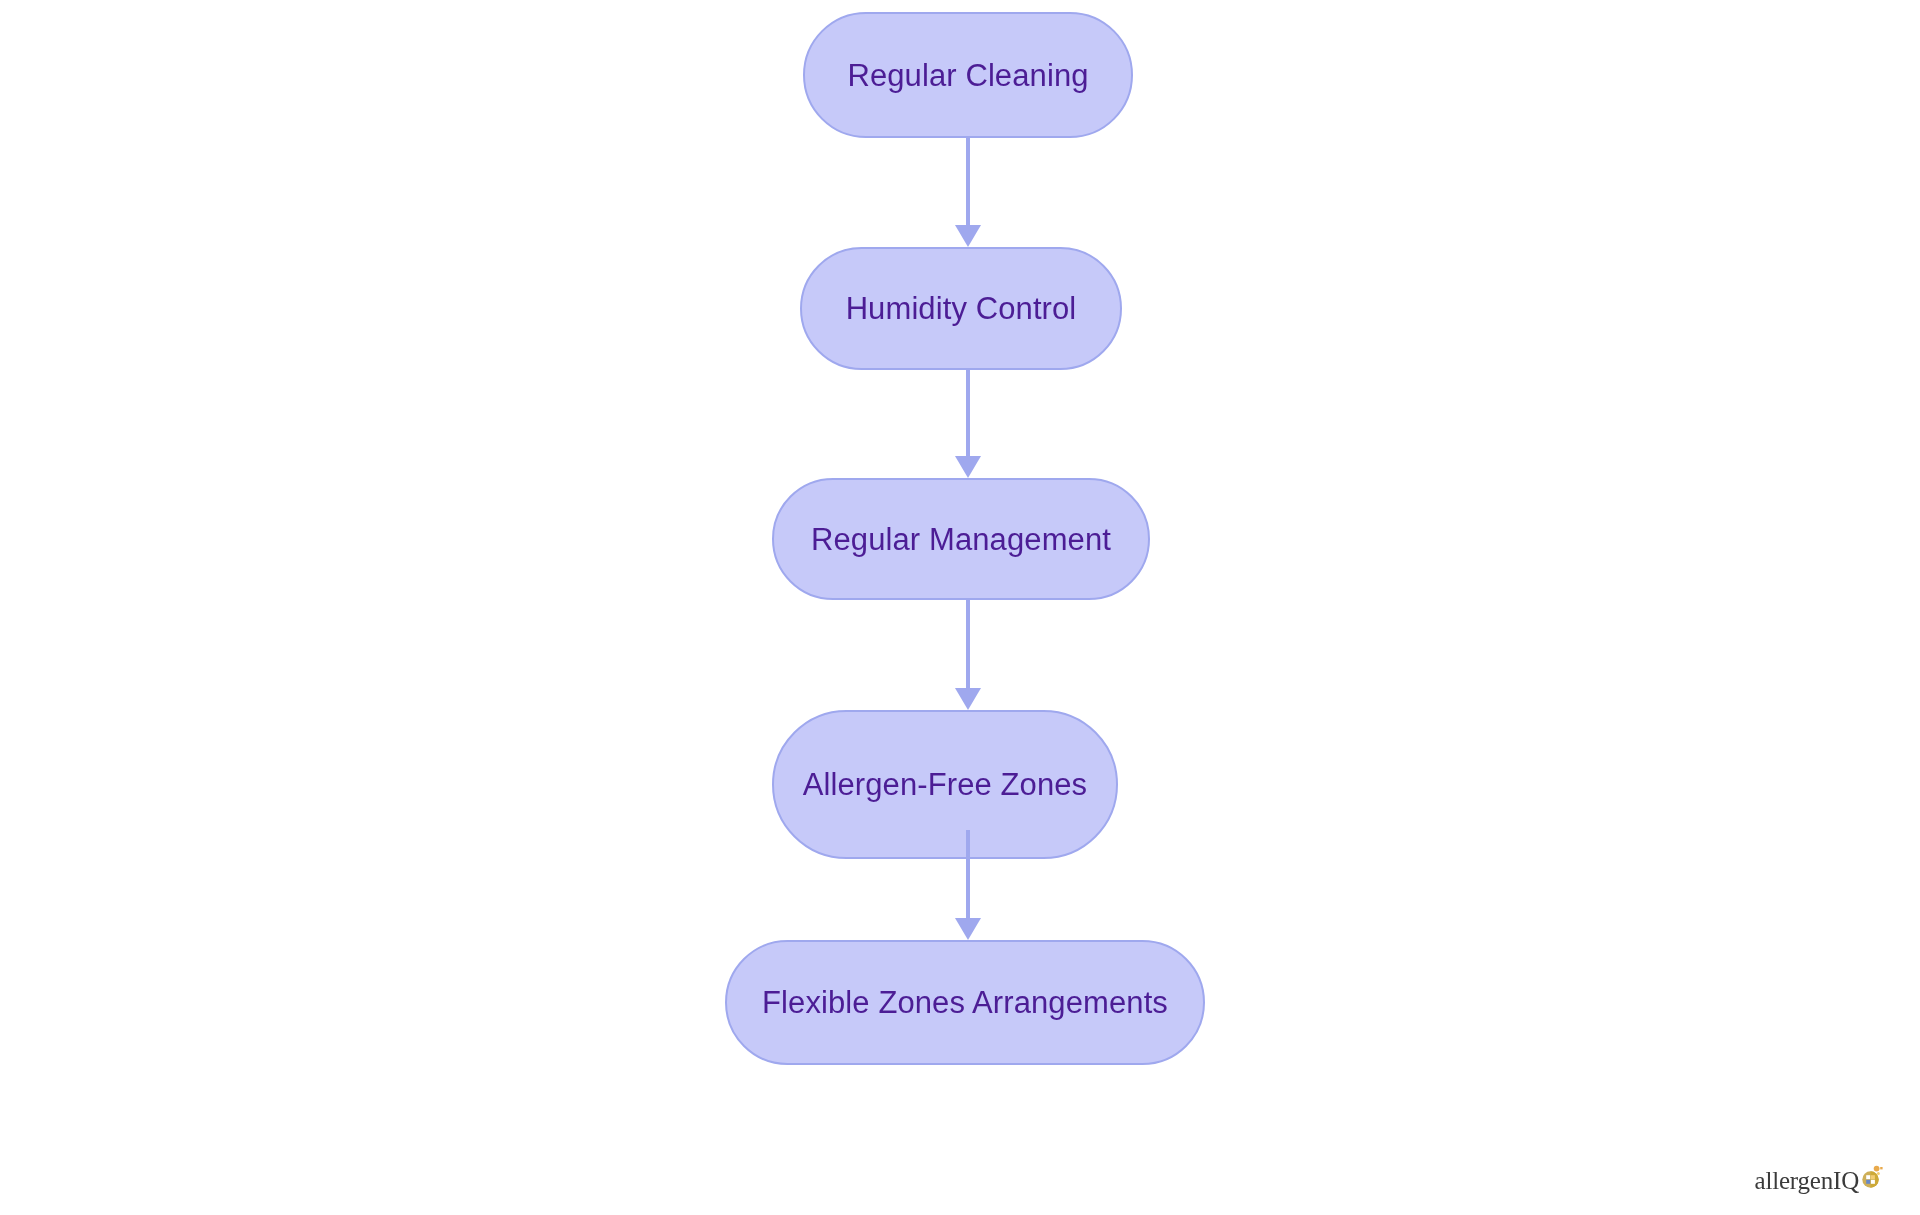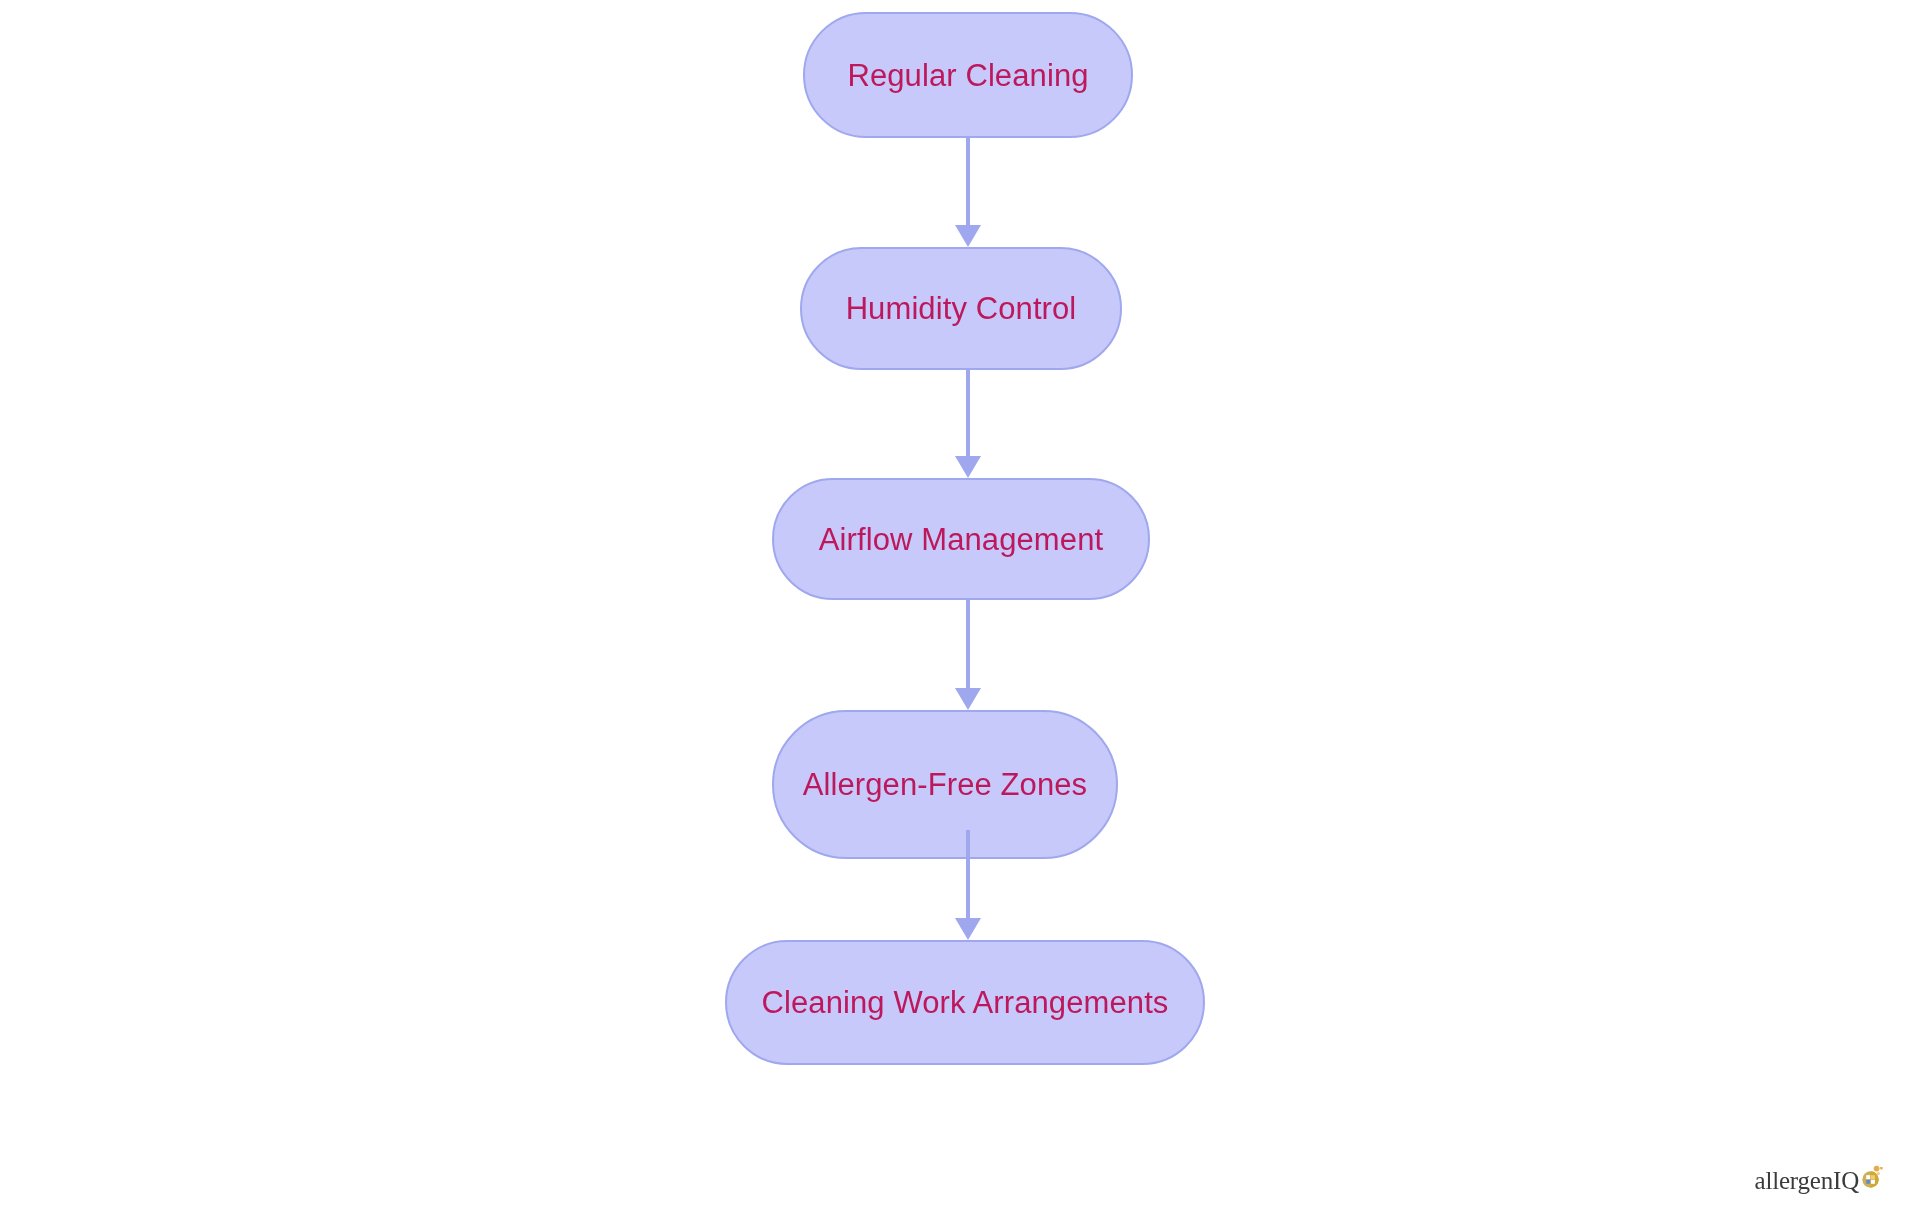--- a/index.html
+++ b/index.html
@@ -34,21 +34,21 @@
   
   .node {
     position: absolute;
     box-sizing: border-box;
     background: #c6c9f9;
     border: 2px solid #9fa8ee;
     border-radius: 999px;
     display: flex;
     align-items: center;
     justify-content: center;
-    color: #be185d;
+    color: #4c1d95;
     font-family: "Liberation Sans", sans-serif;
     font-weight: 400;
     letter-spacing: 0.1px;
     white-space: nowrap;
   }
 
   .node-label {
     display: block;
     line-height: 1;
   }
@@ -131,35 +131,35 @@
     <div class="arrow-head" id="arrow-head-0"></div>
 
     <div class="node" id="node-1">
       <span class="node-label">Humidity Control</span>
     </div>
 
     <div class="connector-line" id="connector-line-1"></div>
     <div class="arrow-head" id="arrow-head-1"></div>
 
     <div class="node" id="node-2">
-      <span class="node-label">Airflow Management</span>
+      <span class="node-label">Regular Management</span>
     </div>
 
     <div class="connector-line" id="connector-line-2"></div>
     <div class="arrow-head" id="arrow-head-2"></div>
 
     <div class="node" id="node-3">
       <span class="node-label">Allergen-Free Zones</span>
     </div>
 
     <div class="connector-line" id="connector-line-3"></div>
     <div class="arrow-head" id="arrow-head-3"></div>
 
     <div class="node" id="node-4">
-      <span class="node-label">Cleaning Work Arrangements</span>
+      <span class="node-label">Flexible Zones Arrangements</span>
     </div>
 
   </div>
 
   <div id="watermark">
     <span id="watermark-text">allergenIQ</span>
     <svg id="watermark-mark" width="26" height="26" viewBox="0 0 26 26">
       <circle cx="12.5" cy="15.5" r="8.2" fill="#caa94a"></circle>
       <path d="M12.5 7.3 a8.2 8.2 0 0 1 0 16.4" fill="#c9a227"></path>
       <rect x="8.2" y="11.2" width="4.0" height="4.0" fill="#ffffff"></rect>

